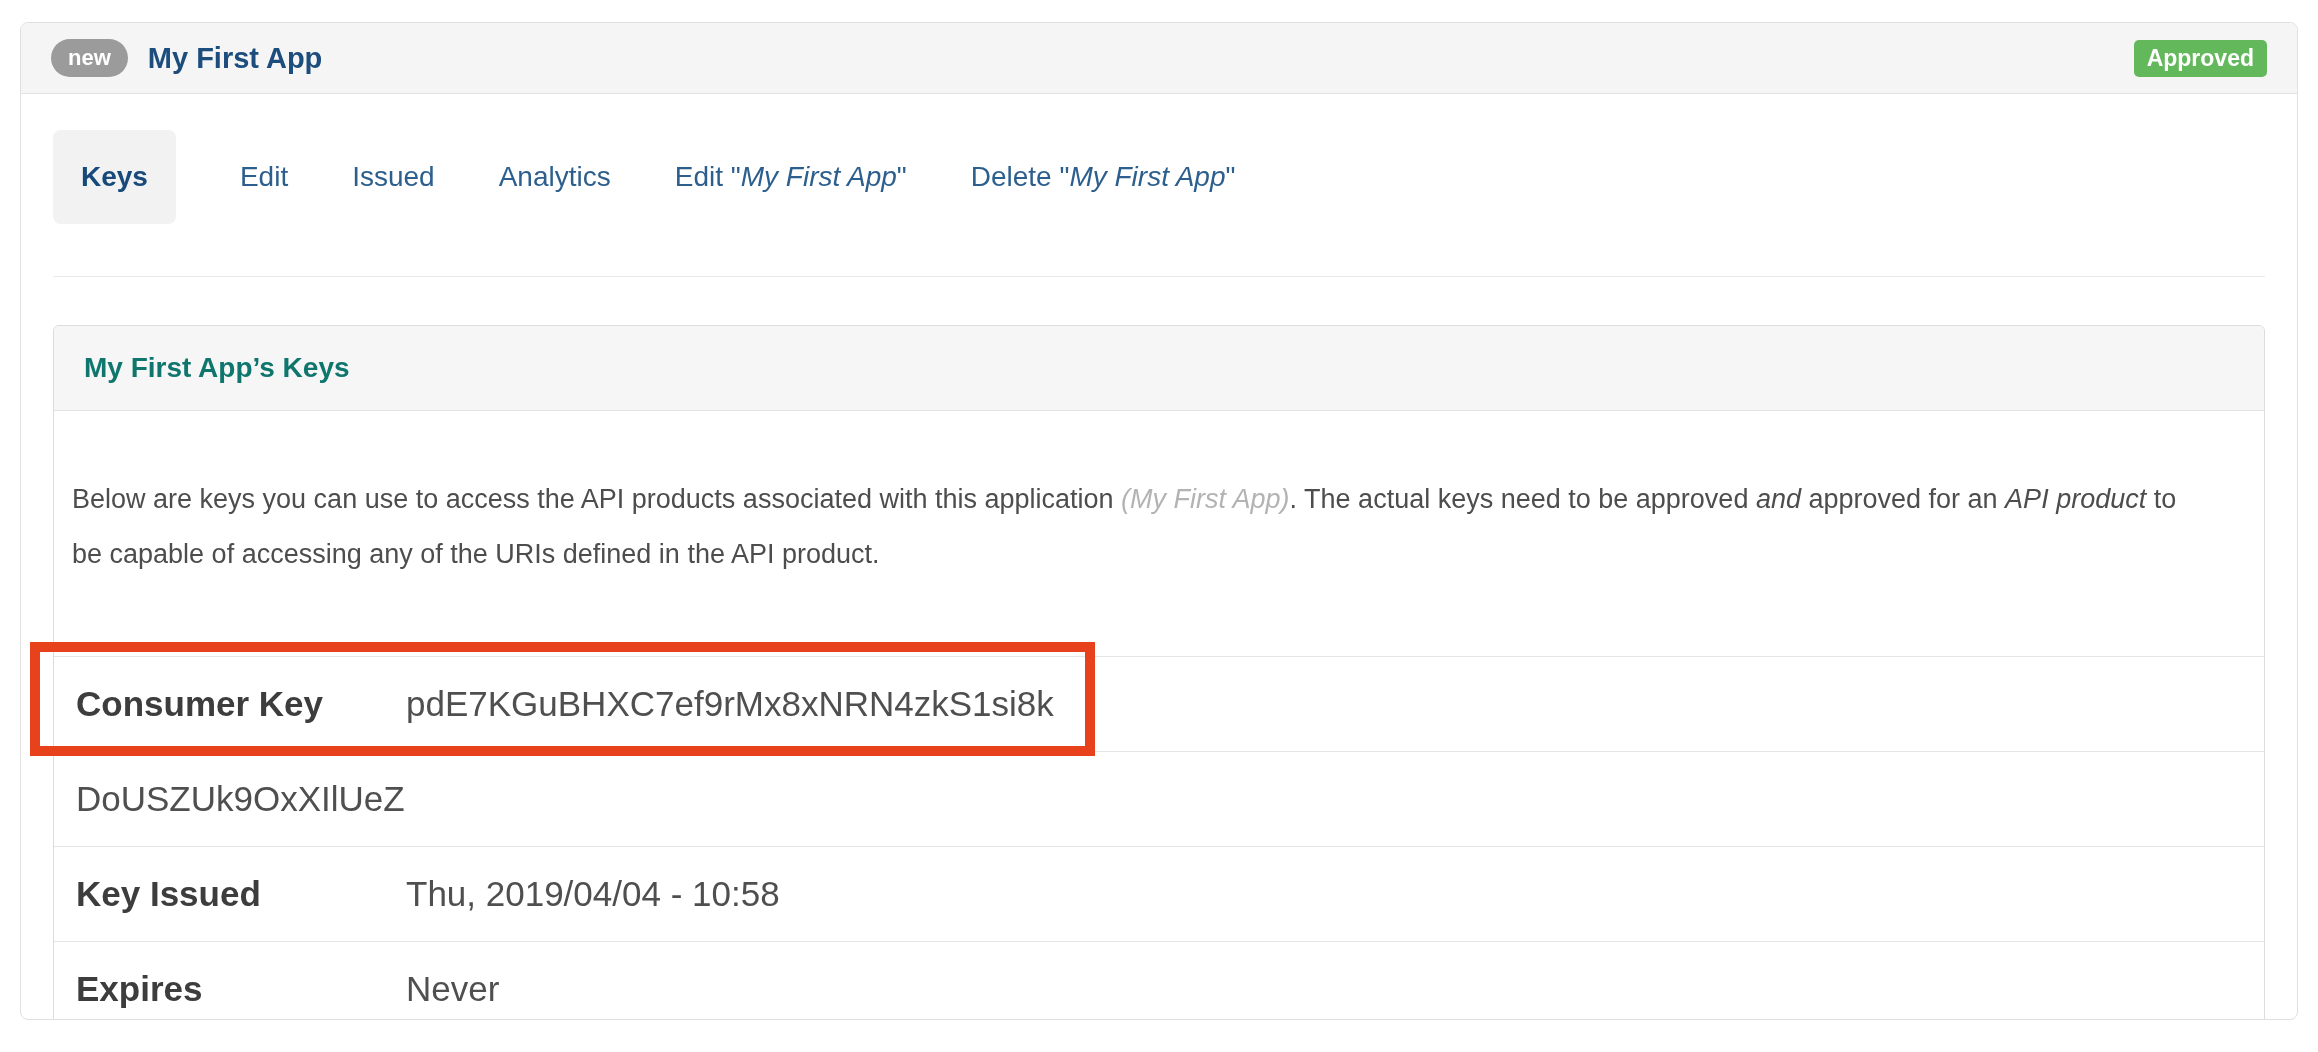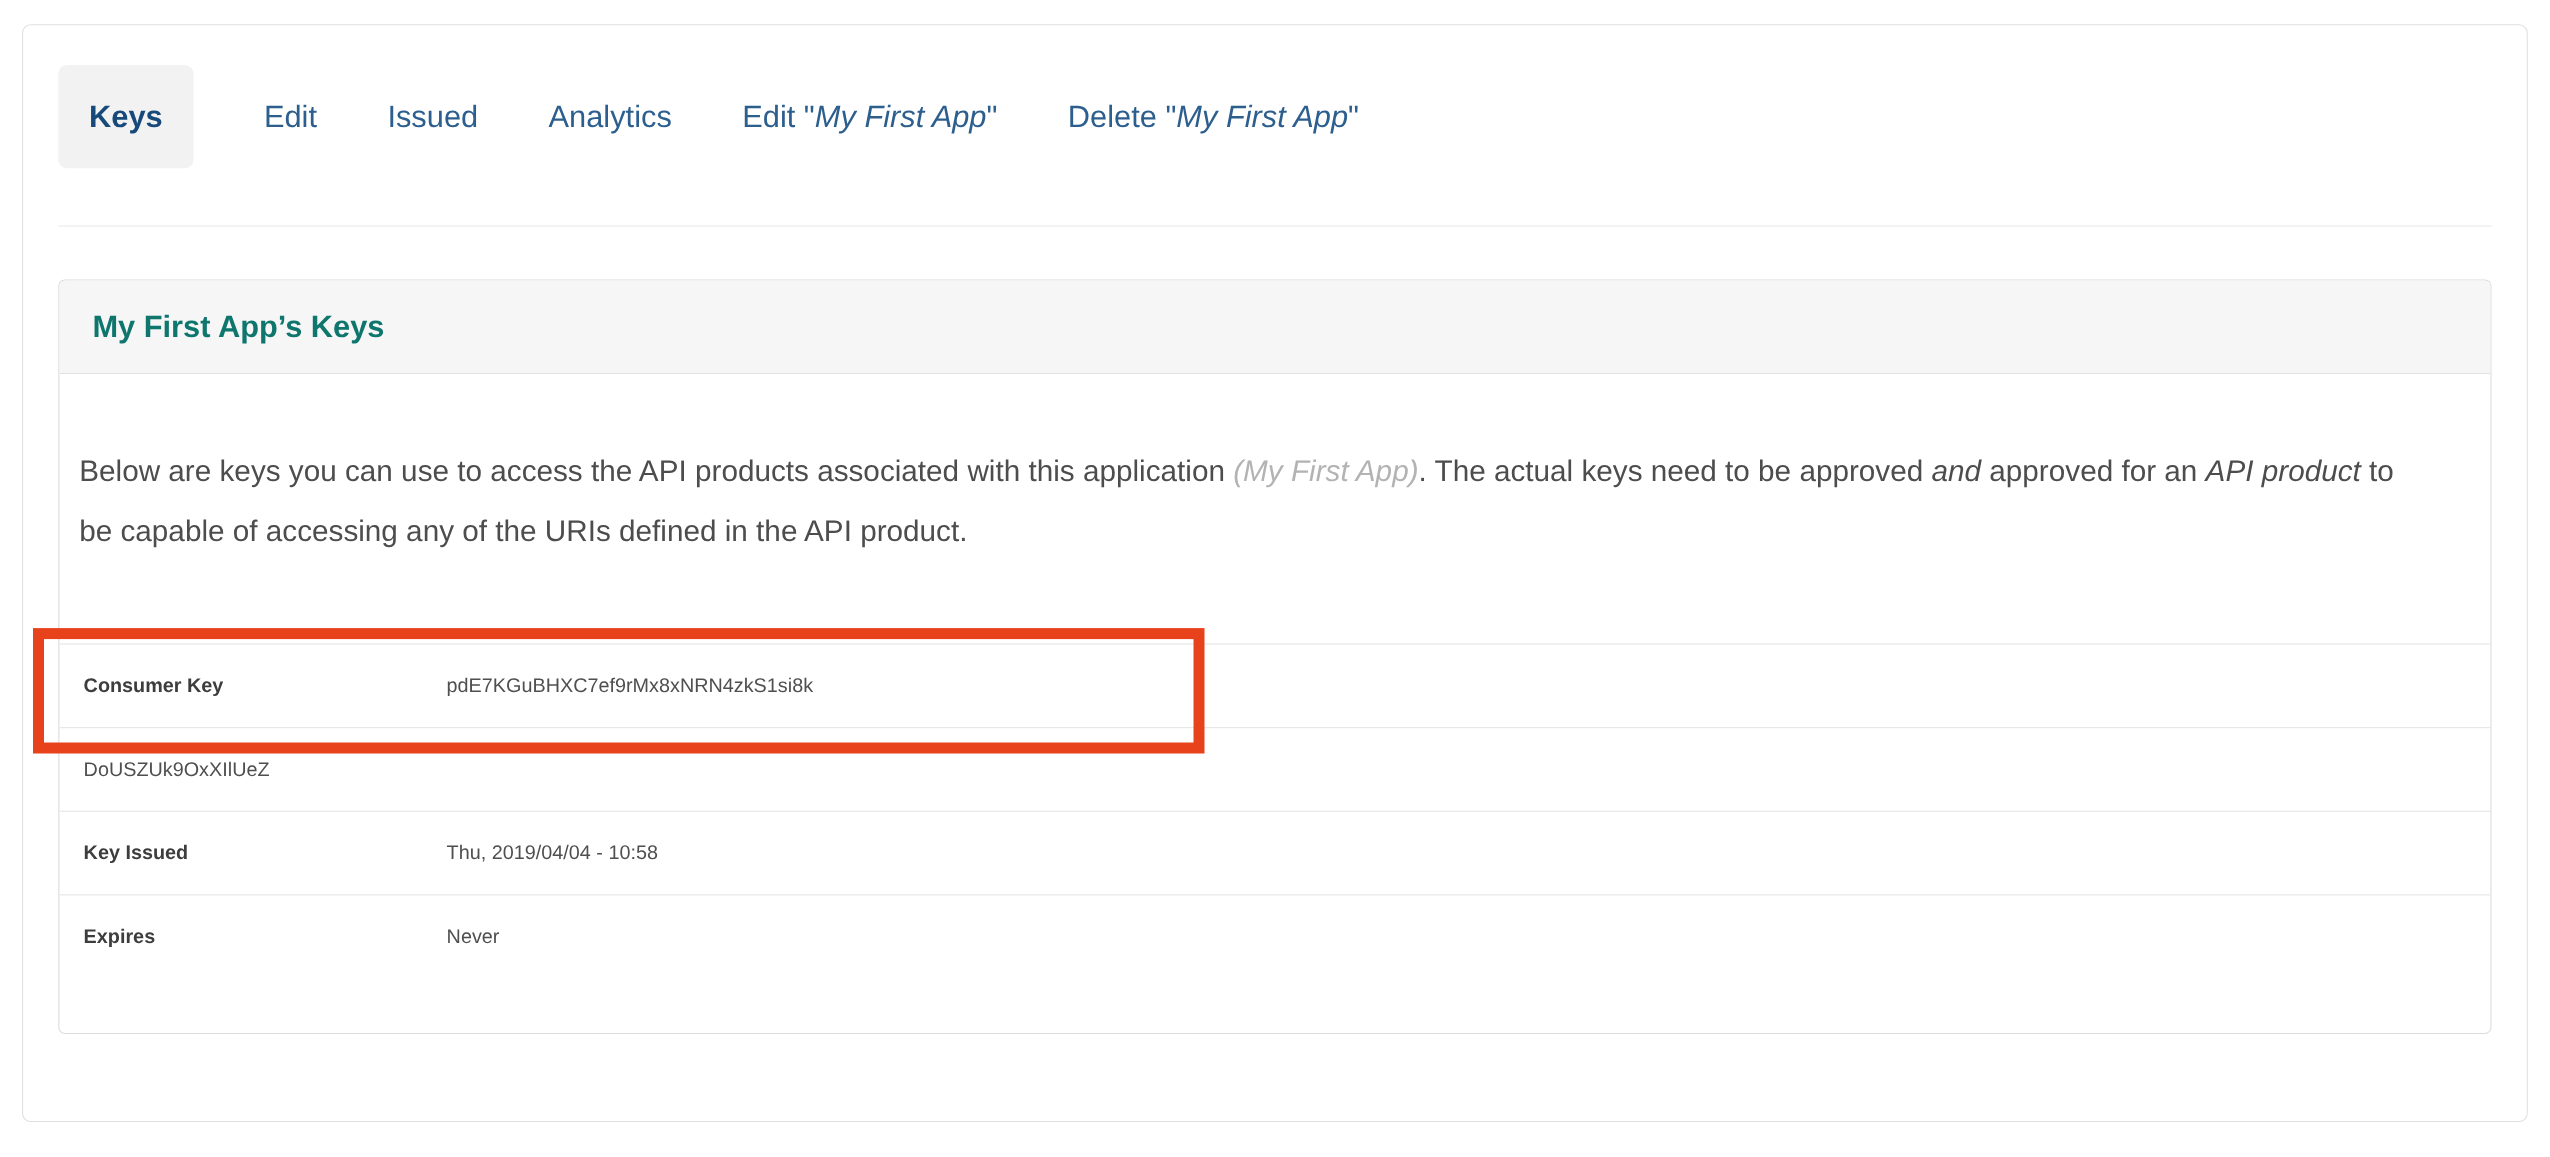--- a/index.html
+++ b/index.html
@@ -124,21 +124,21 @@
 
   .key-table {
     position: relative;
     padding-bottom: 50px;
   }
   .key-row {
     display: flex;
     align-items: flex-start;
     border-top: 1px solid #e5e5e5;
     padding: 27px 0 27px 22px;
-    font-size: 18px;
+    font-size: 35px;
   }
   .key-label {
     flex: 0 0 330px;
     width: 330px;
     font-weight: bold;
     color: #3d3d3d;
   }
   .key-value { color: #4f4f4f; }
 
   .highlight-box {
@@ -150,20 +150,25 @@
     border: 10px solid #e8421d;
     z-index: 3;
     pointer-events: none;
   }
 </style>
 </head>
 <body>
 
 <div class="app-card">
 
+  <div class="app-card-header">
+    <span class="new-badge">new</span>
+    <h1 class="app-title">My First App</h1>
+    <span class="status-badge">Approved</span>
+  </div>
 
   <div class="app-card-body">
 
     <nav class="tabs">
       <a class="tab active">Keys</a>
       <a class="tab">Edit</a>
       <a class="tab">Issued</a>
       <a class="tab">Analytics</a>
       <a class="tab"><span>Edit "</span><span class="em">My First App</span><span>"</span></a>
       <a class="tab"><span>Delete "</span><span class="em">My First App</span><span>"</span></a>

